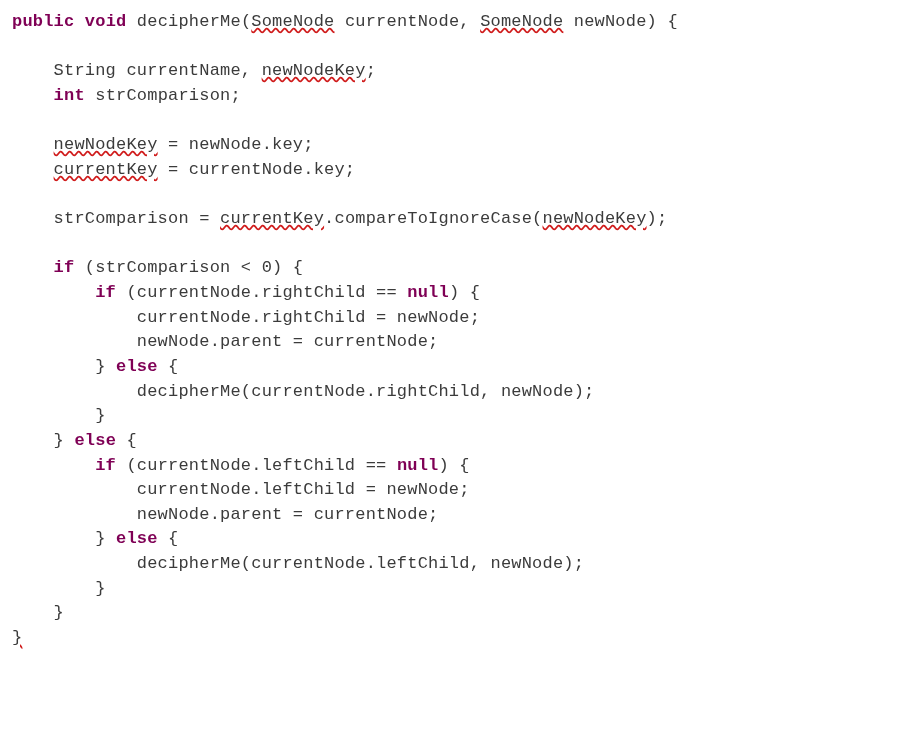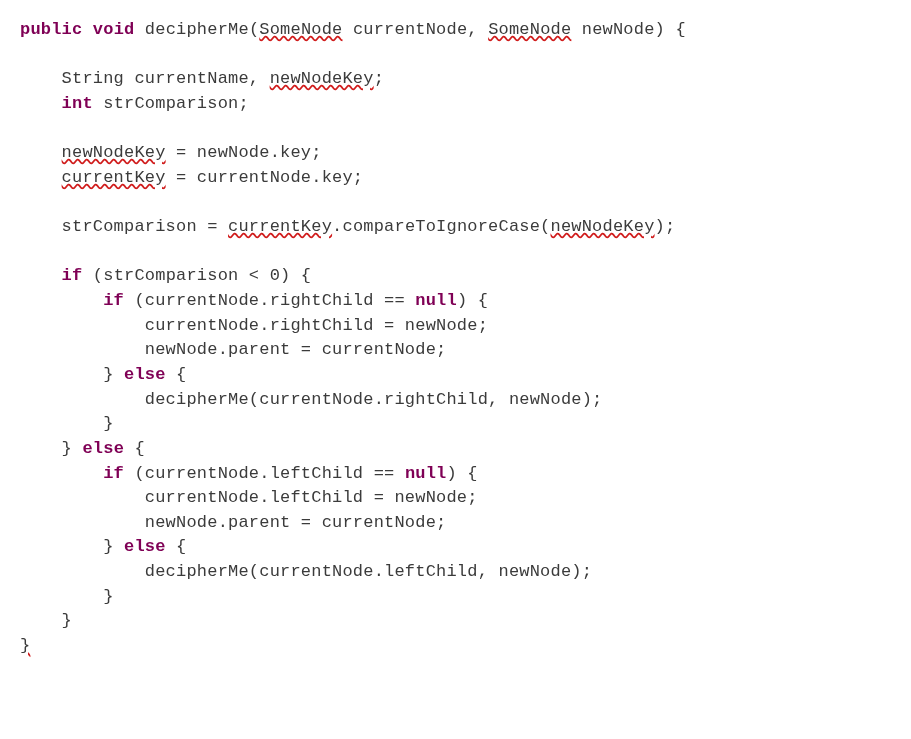--- a/index.html
+++ b/index.html
@@ -6,21 +6,21 @@
     margin: 0;
     padding: 6px 8px;
     font-family: Consolas, "Courier New", monospace;
     font-size: 17px;
     line-height: 1.45;
     color: #3b3b3b;
     background: #ffffff;
     letter-spacing: 0.2px;
   }
   pre {
-    margin: 12px;
+    margin: 4px;
     font-family: inherit;
     white-space: pre;
   }
   .kw { color: #7f0055; font-weight: bold; }
   .err { text-decoration: underline wavy #d01c1c; }
 </style>
 </head>
 <body>
 
 <pre><span class="kw">public</span><span> </span><span class="kw">void</span><span> </span><span>decipherMe</span><span>(</span><span class="err">SomeNode</span><span> </span><span>currentNode</span><span>, </span><span class="err">SomeNode</span><span> </span><span>newNode</span><span>) {</span>

